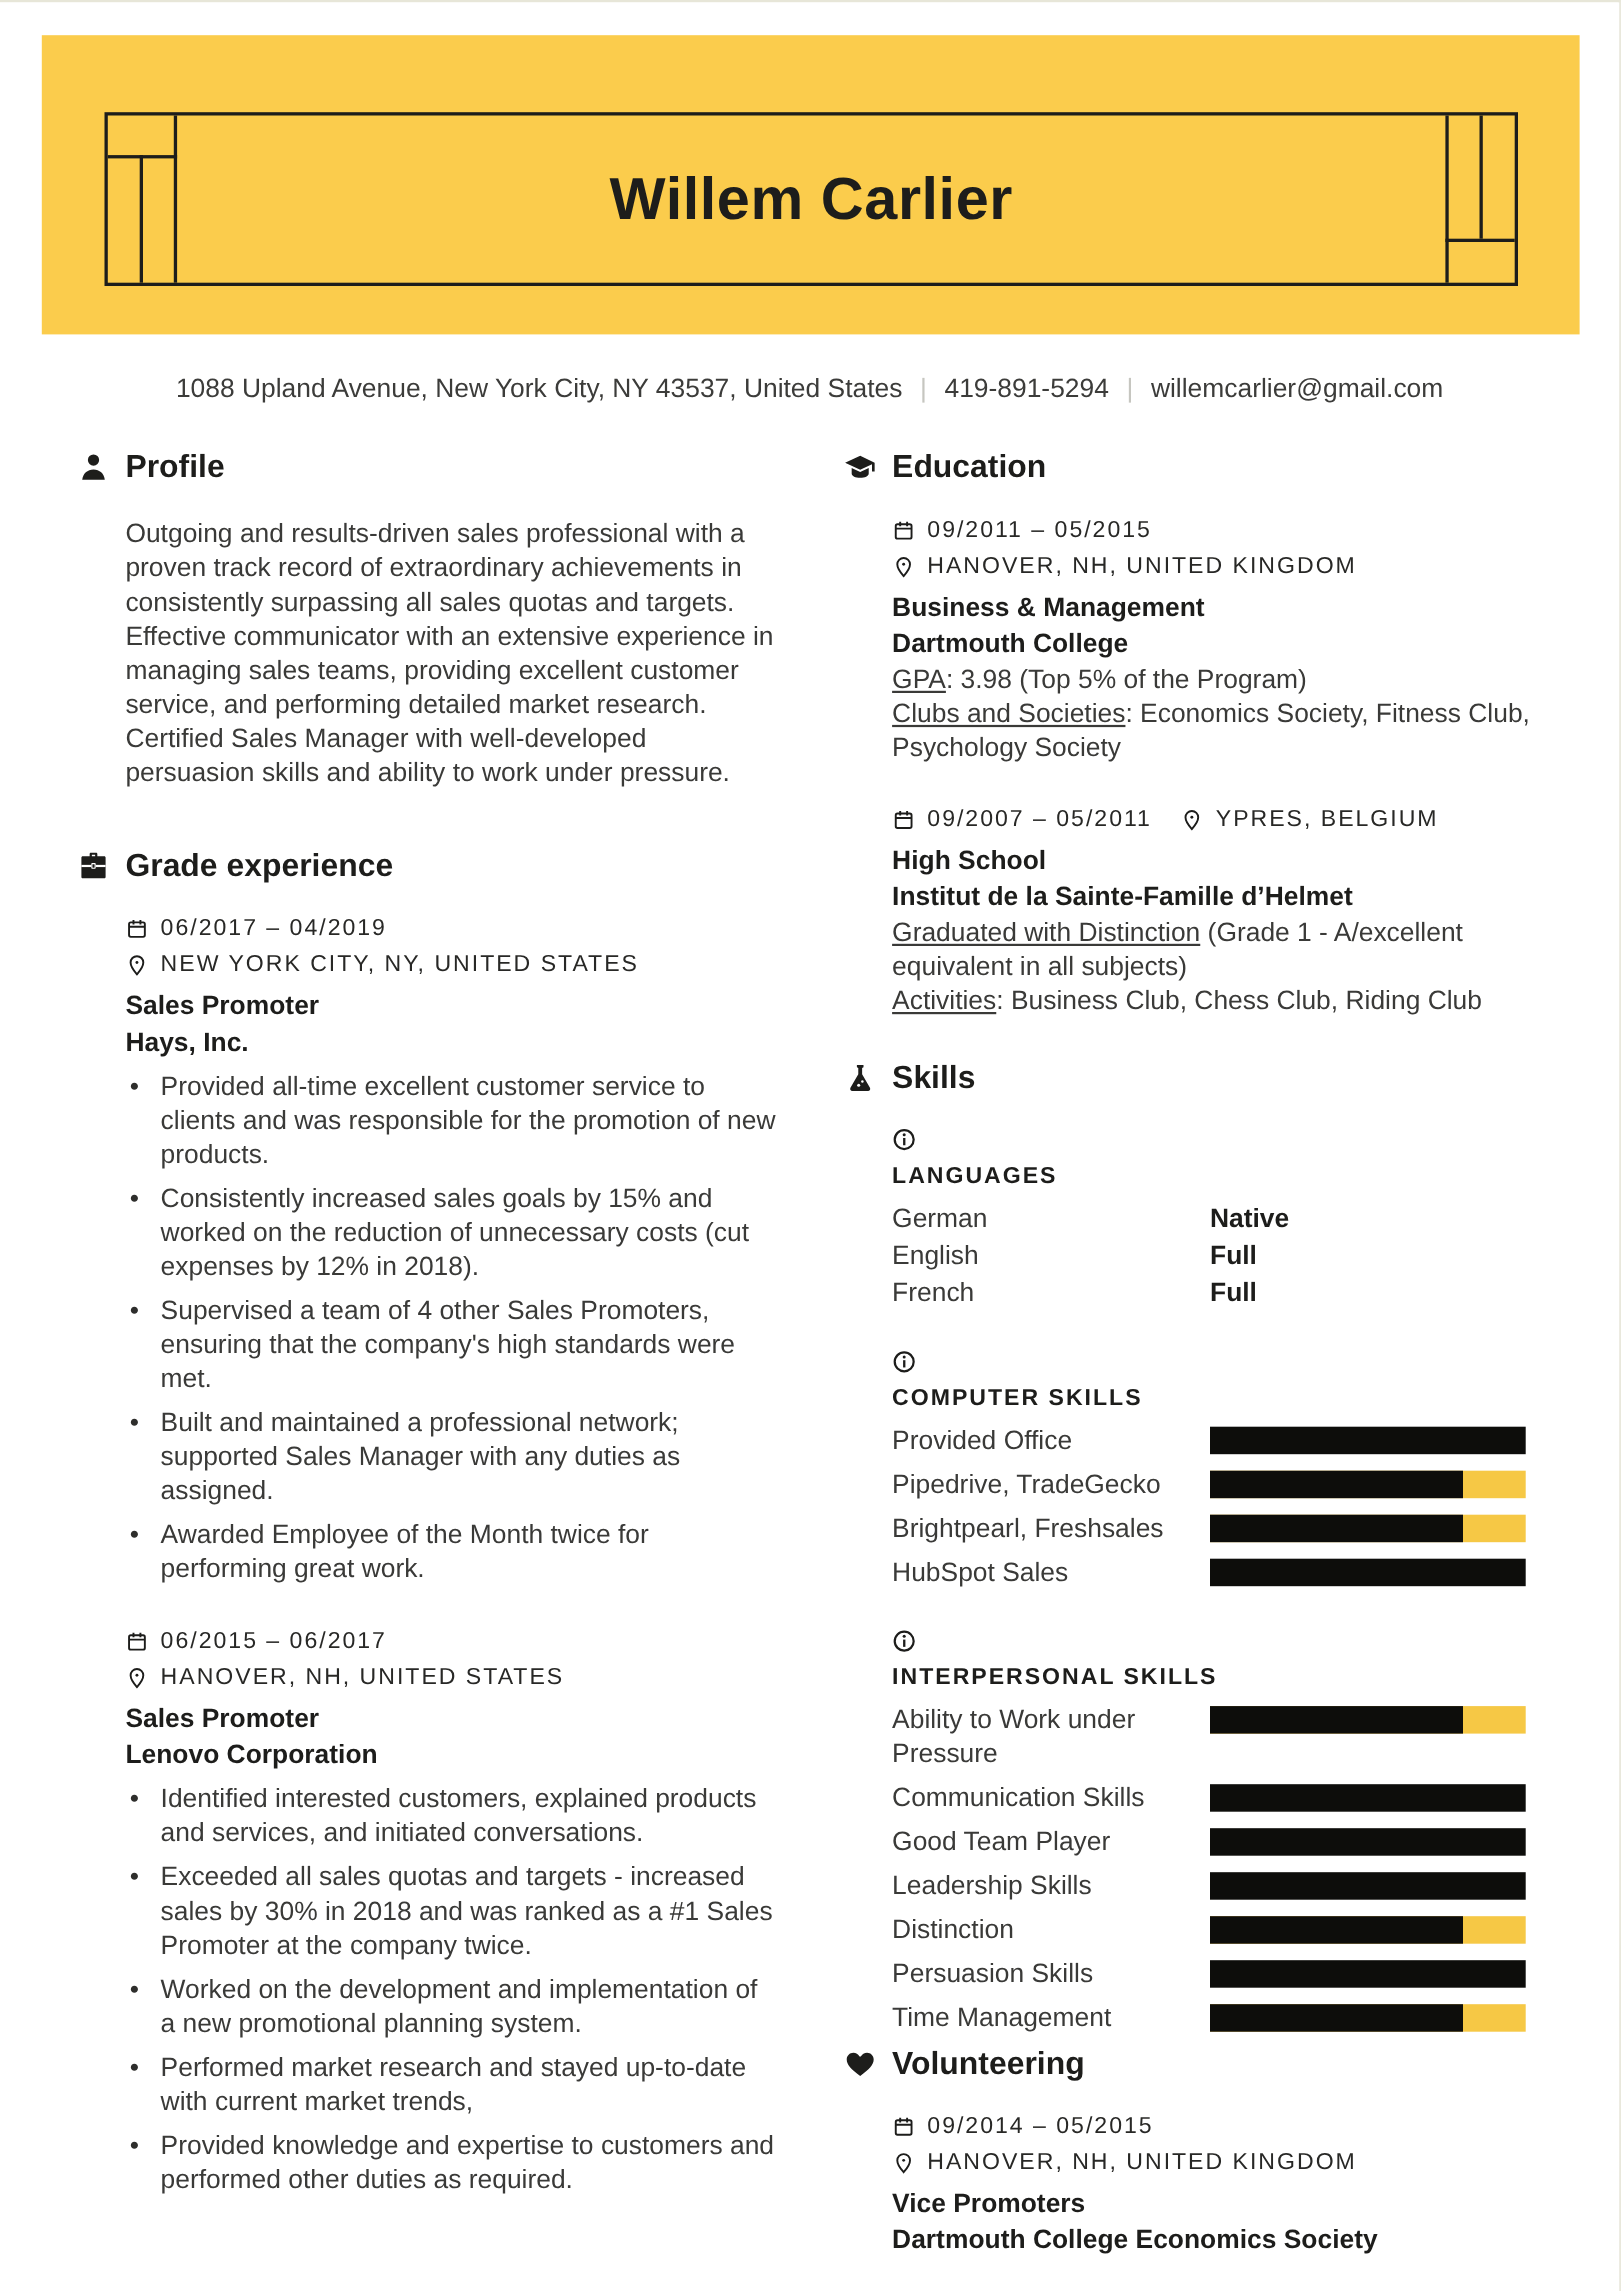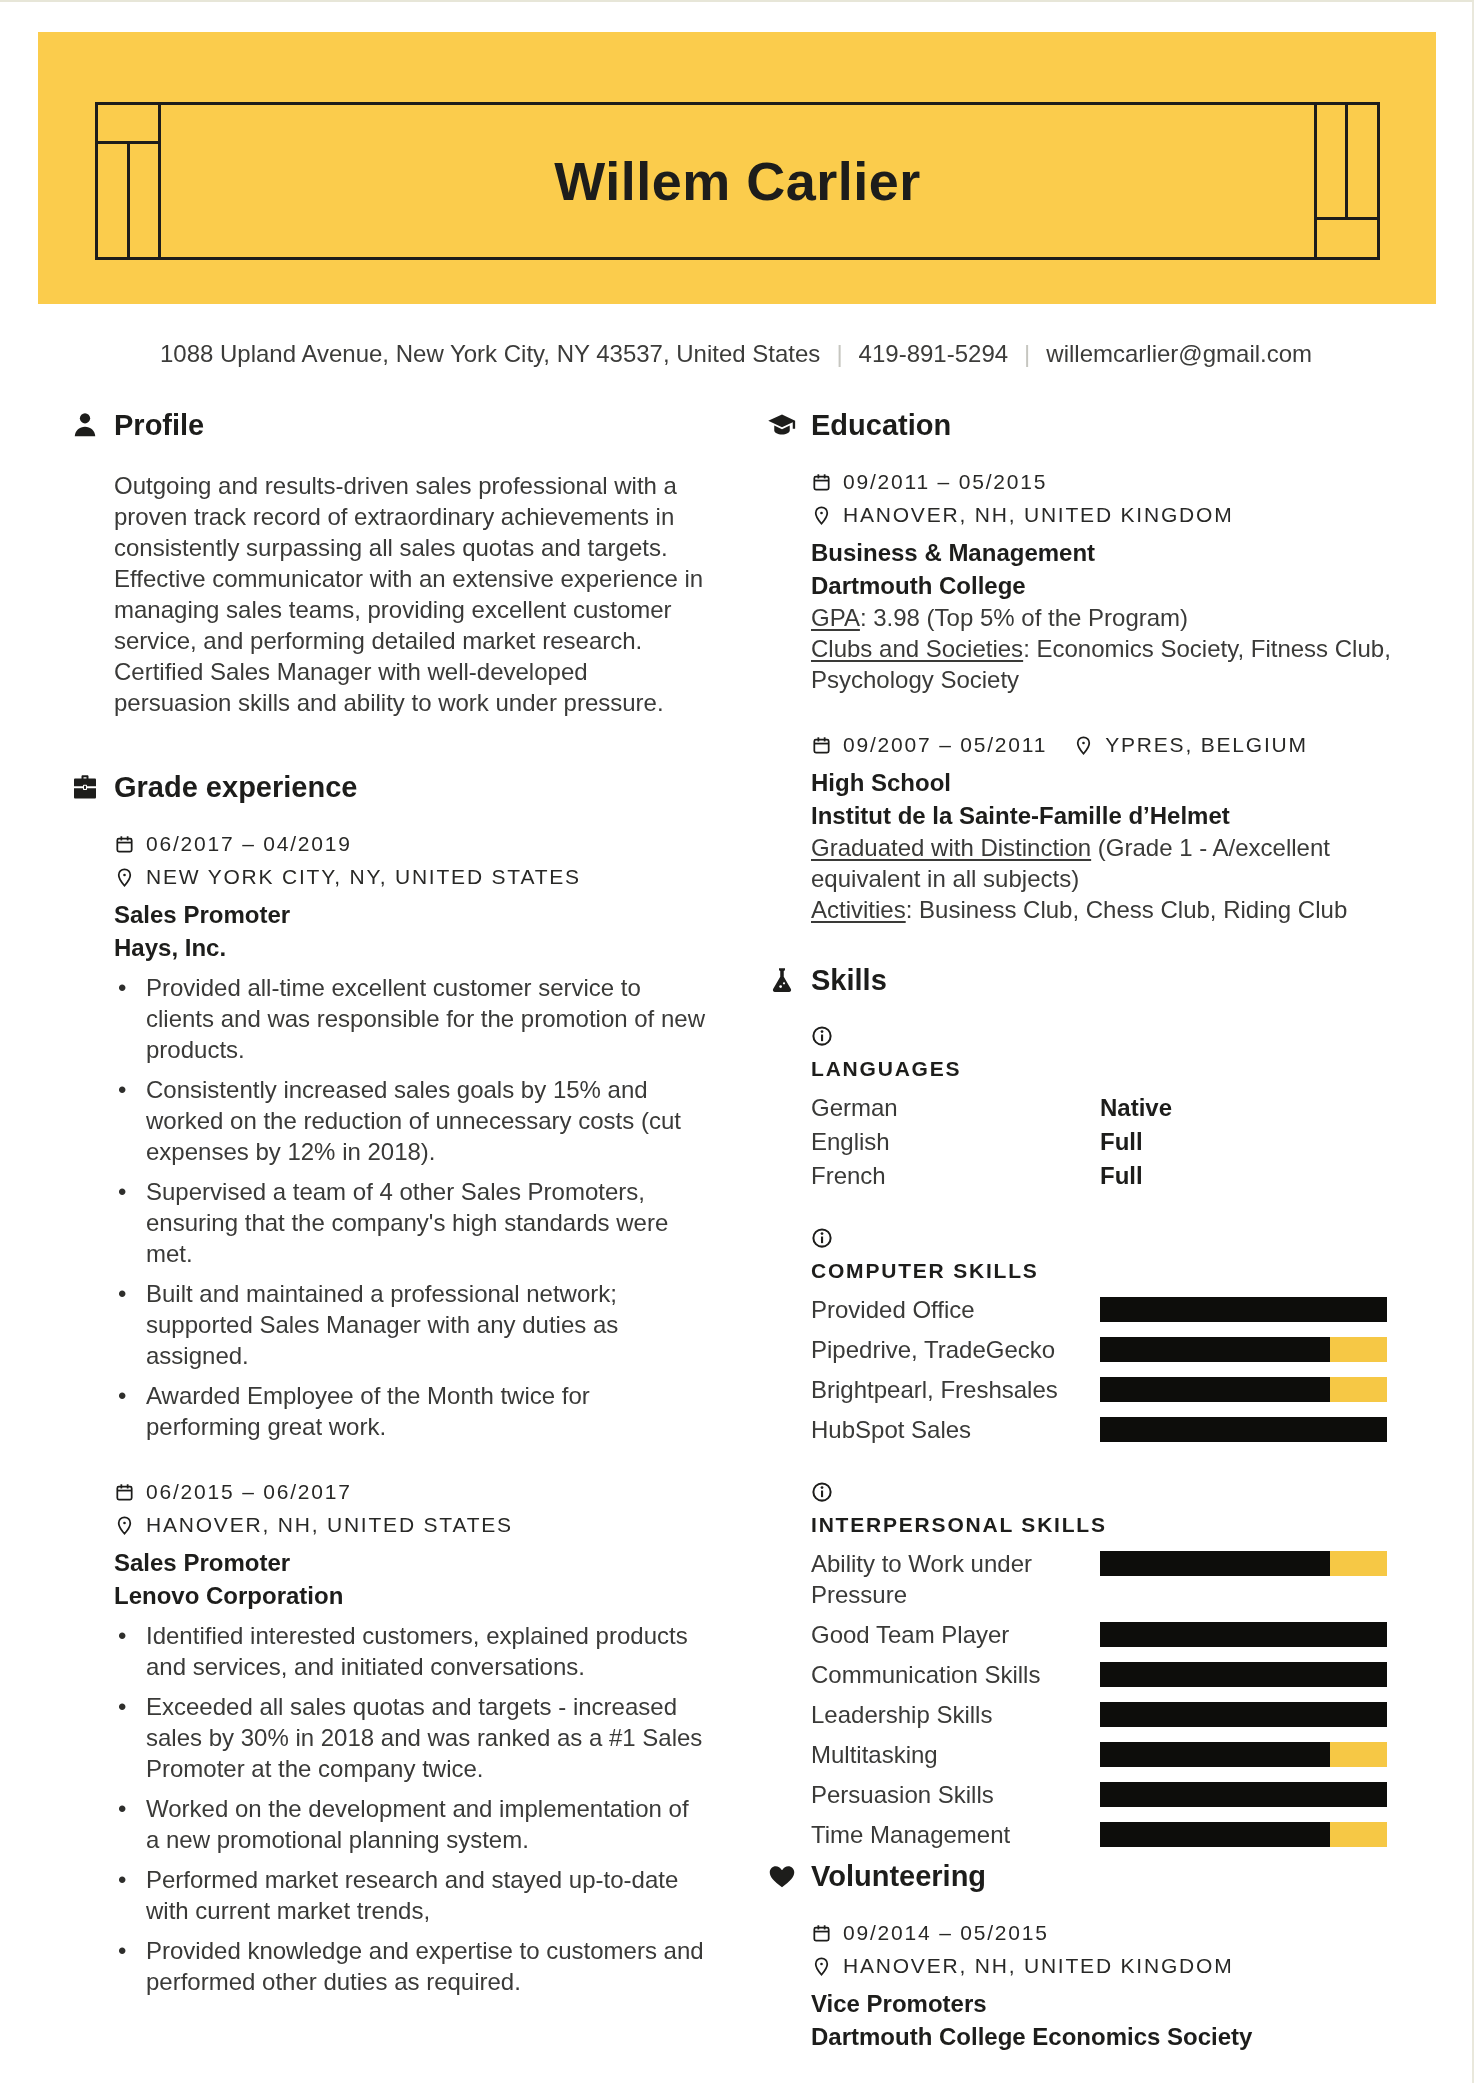--- a/index.html
+++ b/index.html
@@ -363,39 +363,39 @@
       </span>
     <span>INTERPERSONAL SKILLS</span>
   </div>
   <div class="skill-row">
     <span class="skill-name">Ability to Work under Pressure</span>
     <div class="skill-bar">
         <div class="fill" style="width: 80%;"></div>
       </div>
   </div>
   <div class="skill-row">
+    <span class="skill-name">Communication Skills</span>
+    <div class="skill-bar">
+        <div class="fill" style="width: 100%;"></div>
+      </div>
+  </div>
+  <div class="skill-row">
     <span class="skill-name">Good Team Player</span>
     <div class="skill-bar">
         <div class="fill" style="width: 100%;"></div>
       </div>
   </div>
   <div class="skill-row">
-    <span class="skill-name">Communication Skills</span>
-    <div class="skill-bar">
-        <div class="fill" style="width: 100%;"></div>
-      </div>
-  </div>
-  <div class="skill-row">
     <span class="skill-name">Leadership Skills</span>
     <div class="skill-bar">
         <div class="fill" style="width: 100%;"></div>
       </div>
   </div>
   <div class="skill-row">
-    <span class="skill-name">Multitasking</span>
+    <span class="skill-name">Distinction</span>
     <div class="skill-bar">
         <div class="fill" style="width: 80%;"></div>
       </div>
   </div>
   <div class="skill-row">
     <span class="skill-name">Persuasion Skills</span>
     <div class="skill-bar">
         <div class="fill" style="width: 100%;"></div>
       </div>
   </div>

